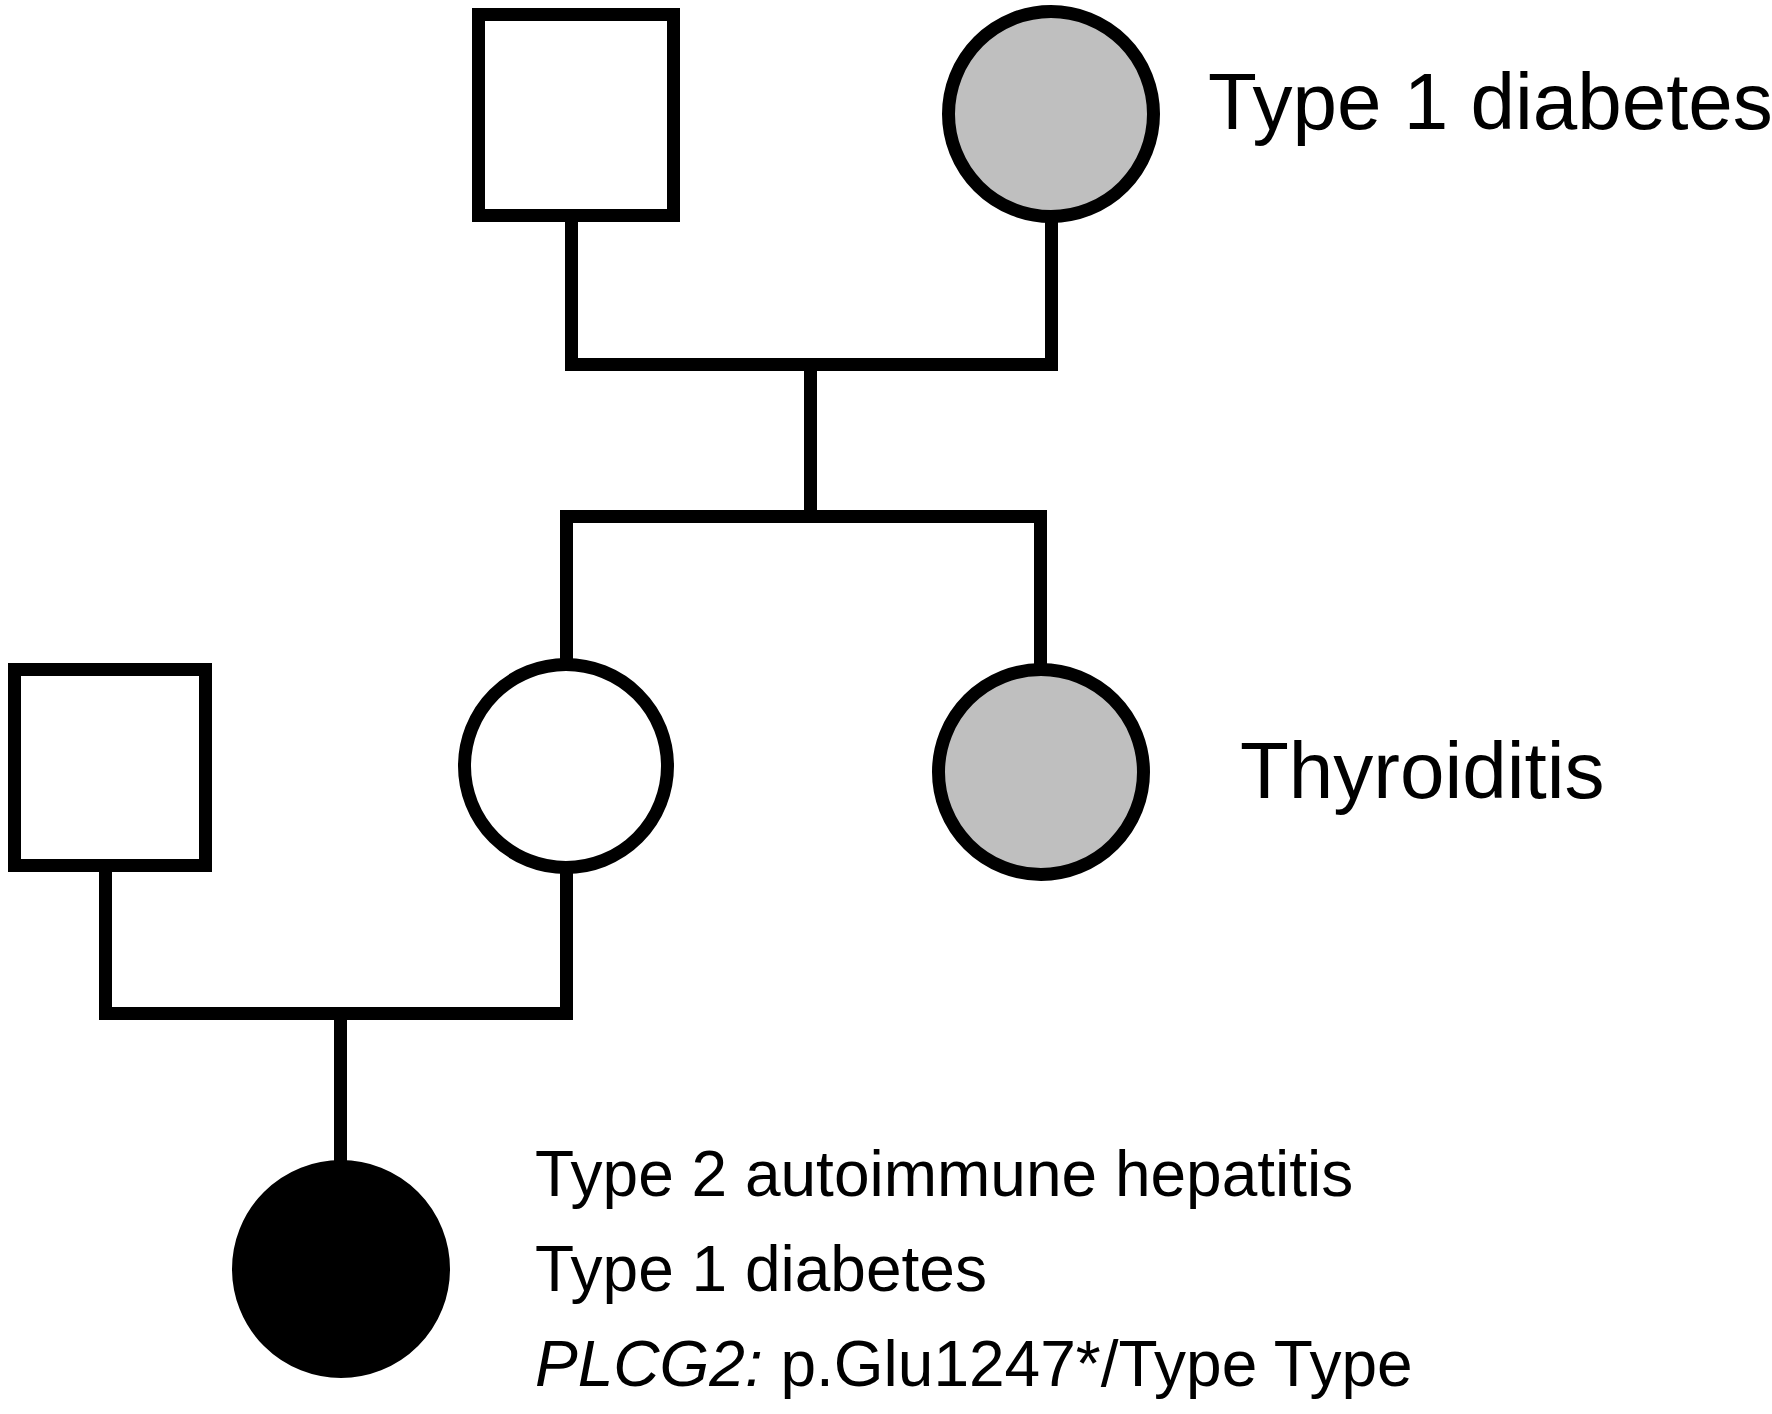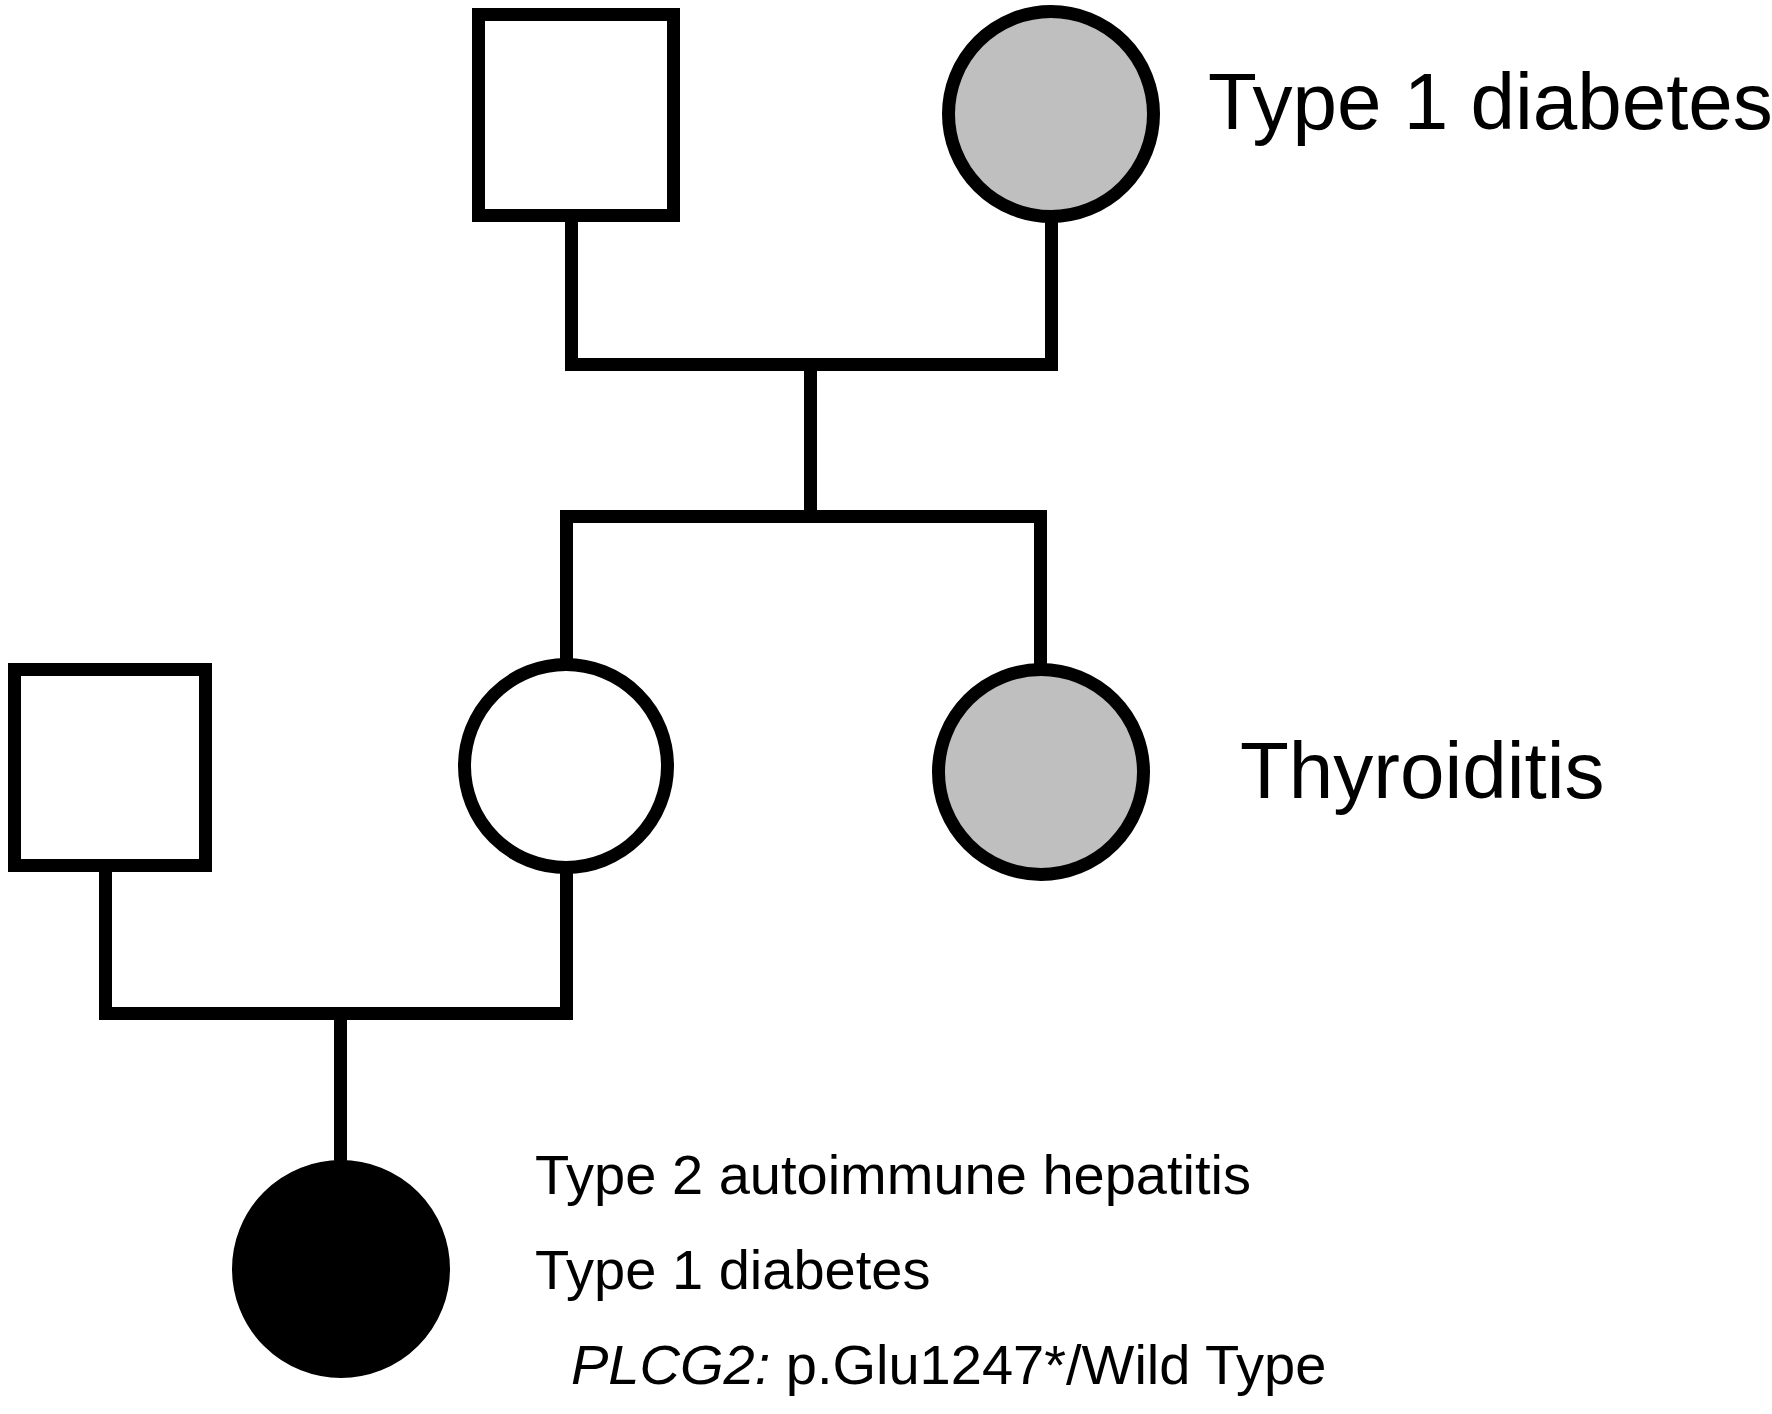--- a/index.html
+++ b/index.html
@@ -30,25 +30,25 @@
   .shape.affected { background: var(--affected_fill, #bfbfbf); }
   .shape.proband { background: var(--proband_fill, #000000); }
   .label {
     position: absolute;
     font-size: 80px;
     line-height: 80px;
     white-space: nowrap;
   }
   .annotation {
     position: absolute;
-    font-size: 56px;
+    font-size: 64px;
     line-height: 95px;
     white-space: nowrap;
   }
-  .italic { font-style: italic; margin-left: 36px; }
+  .italic { font-style: italic; }
 </style>
 </head>
 <body>
 
 <div class="canvas">
 
   <div class="line" style="left:565px;  top:222px;  width:13px;  height:149px;"></div>
   <div class="line" style="left:1045px; top:222px;  width:13px;  height:149px;"></div>
   <div class="line" style="left:565px;  top:358px;  width:493px; height:13px;"></div>
   <div class="line" style="left:804px;  top:358px;  width:13px;  height:165px;"></div>
@@ -69,16 +69,16 @@
   <div class="shape circle affected" style="left:932px; top:663px;  width:218px; height:218px;"></div>
 
   <div class="shape circle proband" style="left:232px; top:1160px; width:218px; height:218px;"></div>
 
   <div class="label" style="left:1208px; top:62px;">Type 1 diabetes</div>
   <div class="label" style="left:1240px; top:731px;">Thyroiditis</div>
 
   <div class="annotation" style="left:535px; top:1127px;">
     <div>Type 2 autoimmune hepatitis</div>
     <div>Type 1 diabetes</div>
-    <div><span class="italic">PLCG2:</span><span> p.Glu1247*/Wild Type</span></div>
+    <div><span class="italic">PLCG2:</span><span> p.Glu1247*/Type Type</span></div>
   </div>
 
 </div>
 
 </body></html>

